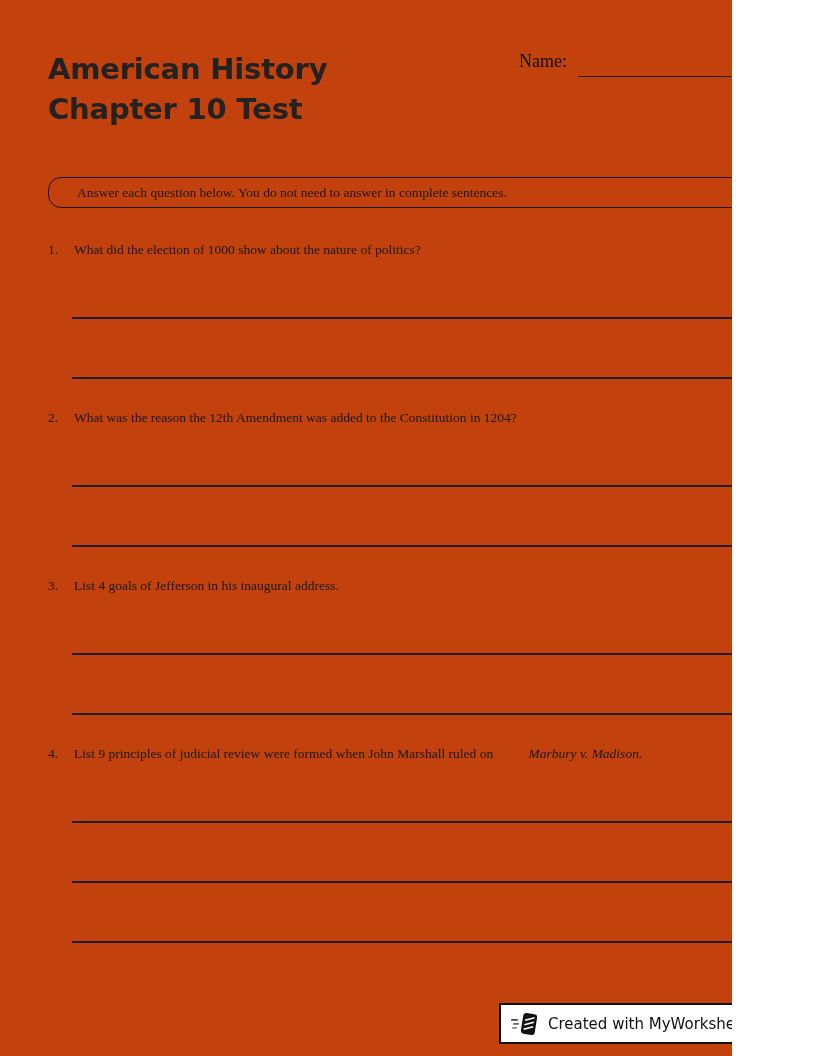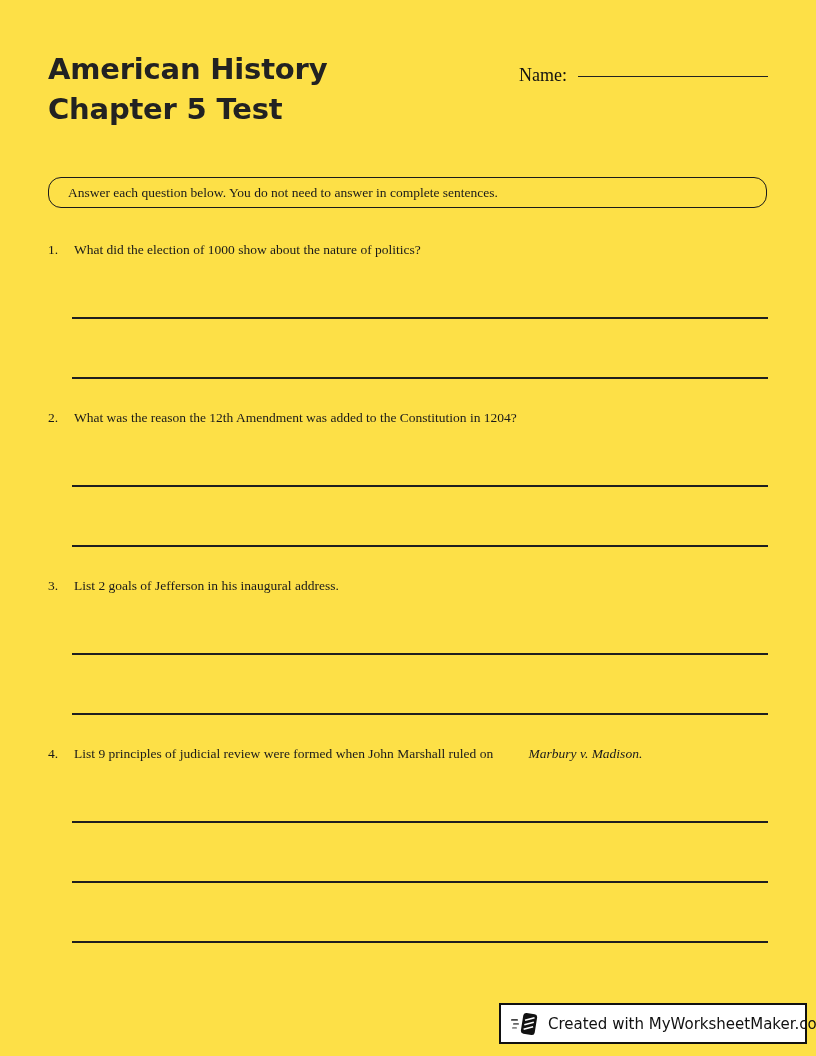--- a/index.html
+++ b/index.html
@@ -1,42 +1,42 @@
 <!DOCTYPE html>
 <html><head>
 <meta charset="utf-8">
 <style>
   * { margin: 0; padding: 0; box-sizing: border-box; }
   html, body { background: #ffffff; }
   .page {
     position: relative;
-    width: 816px;
+    width: 732px;
     height: 1056px;
-    background: #fde047;
+    background: #c2410c;
     font-family: "Liberation Serif", serif;
     color: #1a1a1a;
     overflow: hidden;
   }
 
   
   .doc-title {
     position: absolute;
     left: 48px;
     top: 49px;
     font-family: "DejaVu Sans", "Liberation Sans", sans-serif;
     font-weight: 700;
     font-size: 29px;
     line-height: 40px;
     color: #222222;
     letter-spacing: -0.2px;
   }
   .name-label {
     position: absolute;
     left: 519px;
-    top: 65px;
+    top: 51px;
     font-family: "Liberation Serif", serif;
     font-size: 18px;
     color: #111111;
     text-align: right;
   }
   .name-line {
     position: absolute;
     left: 578px;
     top: 76px;
     width: 190px;
@@ -47,21 +47,21 @@
   .instructions-box {
     position: absolute;
     left: 48px;
     top: 177px;
     width: 719px;
     height: 31px;
     border: 1.5px solid #1a1a1a;
     border-radius: 13px;
     display: flex;
     align-items: center;
-    padding-left: 19px;
+    padding-left: 28px;
     font-size: 13.5px;
   }
 
   
   .question {
     position: absolute;
     left: 48px;
     width: 720px;
     font-size: 13.5px;
     line-height: 18px;
@@ -108,21 +108,21 @@
   }
   .badge-icon { flex: 0 0 auto; display: block; }
 </style>
 </head>
 <body>
 
 <div class="page">
 
   <div class="doc-title">
     <div>American History</div>
-    <div>Chapter 5 Test</div>
+    <div>Chapter 10 Test</div>
   </div>
   <div class="name-label">Name:</div>
   <div class="name-line"></div>
 
   <div class="instructions-box">
     <span>Answer each question below. You do not need to answer in complete sentences.</span>
   </div>
 
   <div class="question" id="q1">
     <span class="q-number">1.</span>
@@ -133,21 +133,21 @@
 
   <div class="question" id="q2">
     <span class="q-number">2.</span>
     <span class="q-text">What was the reason the 12th Amendment was added to the Constitution in 1204?</span>
   </div>
   <div class="answer-line" style="top:485px"></div>
   <div class="answer-line" style="top:545px"></div>
 
   <div class="question" id="q3">
     <span class="q-number">3.</span>
-    <span class="q-text">List 2 goals of Jefferson in his inaugural address.</span>
+    <span class="q-text">List 4 goals of Jefferson in his inaugural address.</span>
   </div>
   <div class="answer-line" style="top:653px"></div>
   <div class="answer-line" style="top:713px"></div>
 
   <div class="question" id="q4">
     <span class="q-number">4.</span>
     <span class="q-text"><span>List 9 principles of judicial review were formed when John Marshall ruled on </span><span class="it">Marbury v. Madison.</span></span>
   </div>
   <div class="answer-line" style="top:821px"></div>
   <div class="answer-line" style="top:881px"></div>

